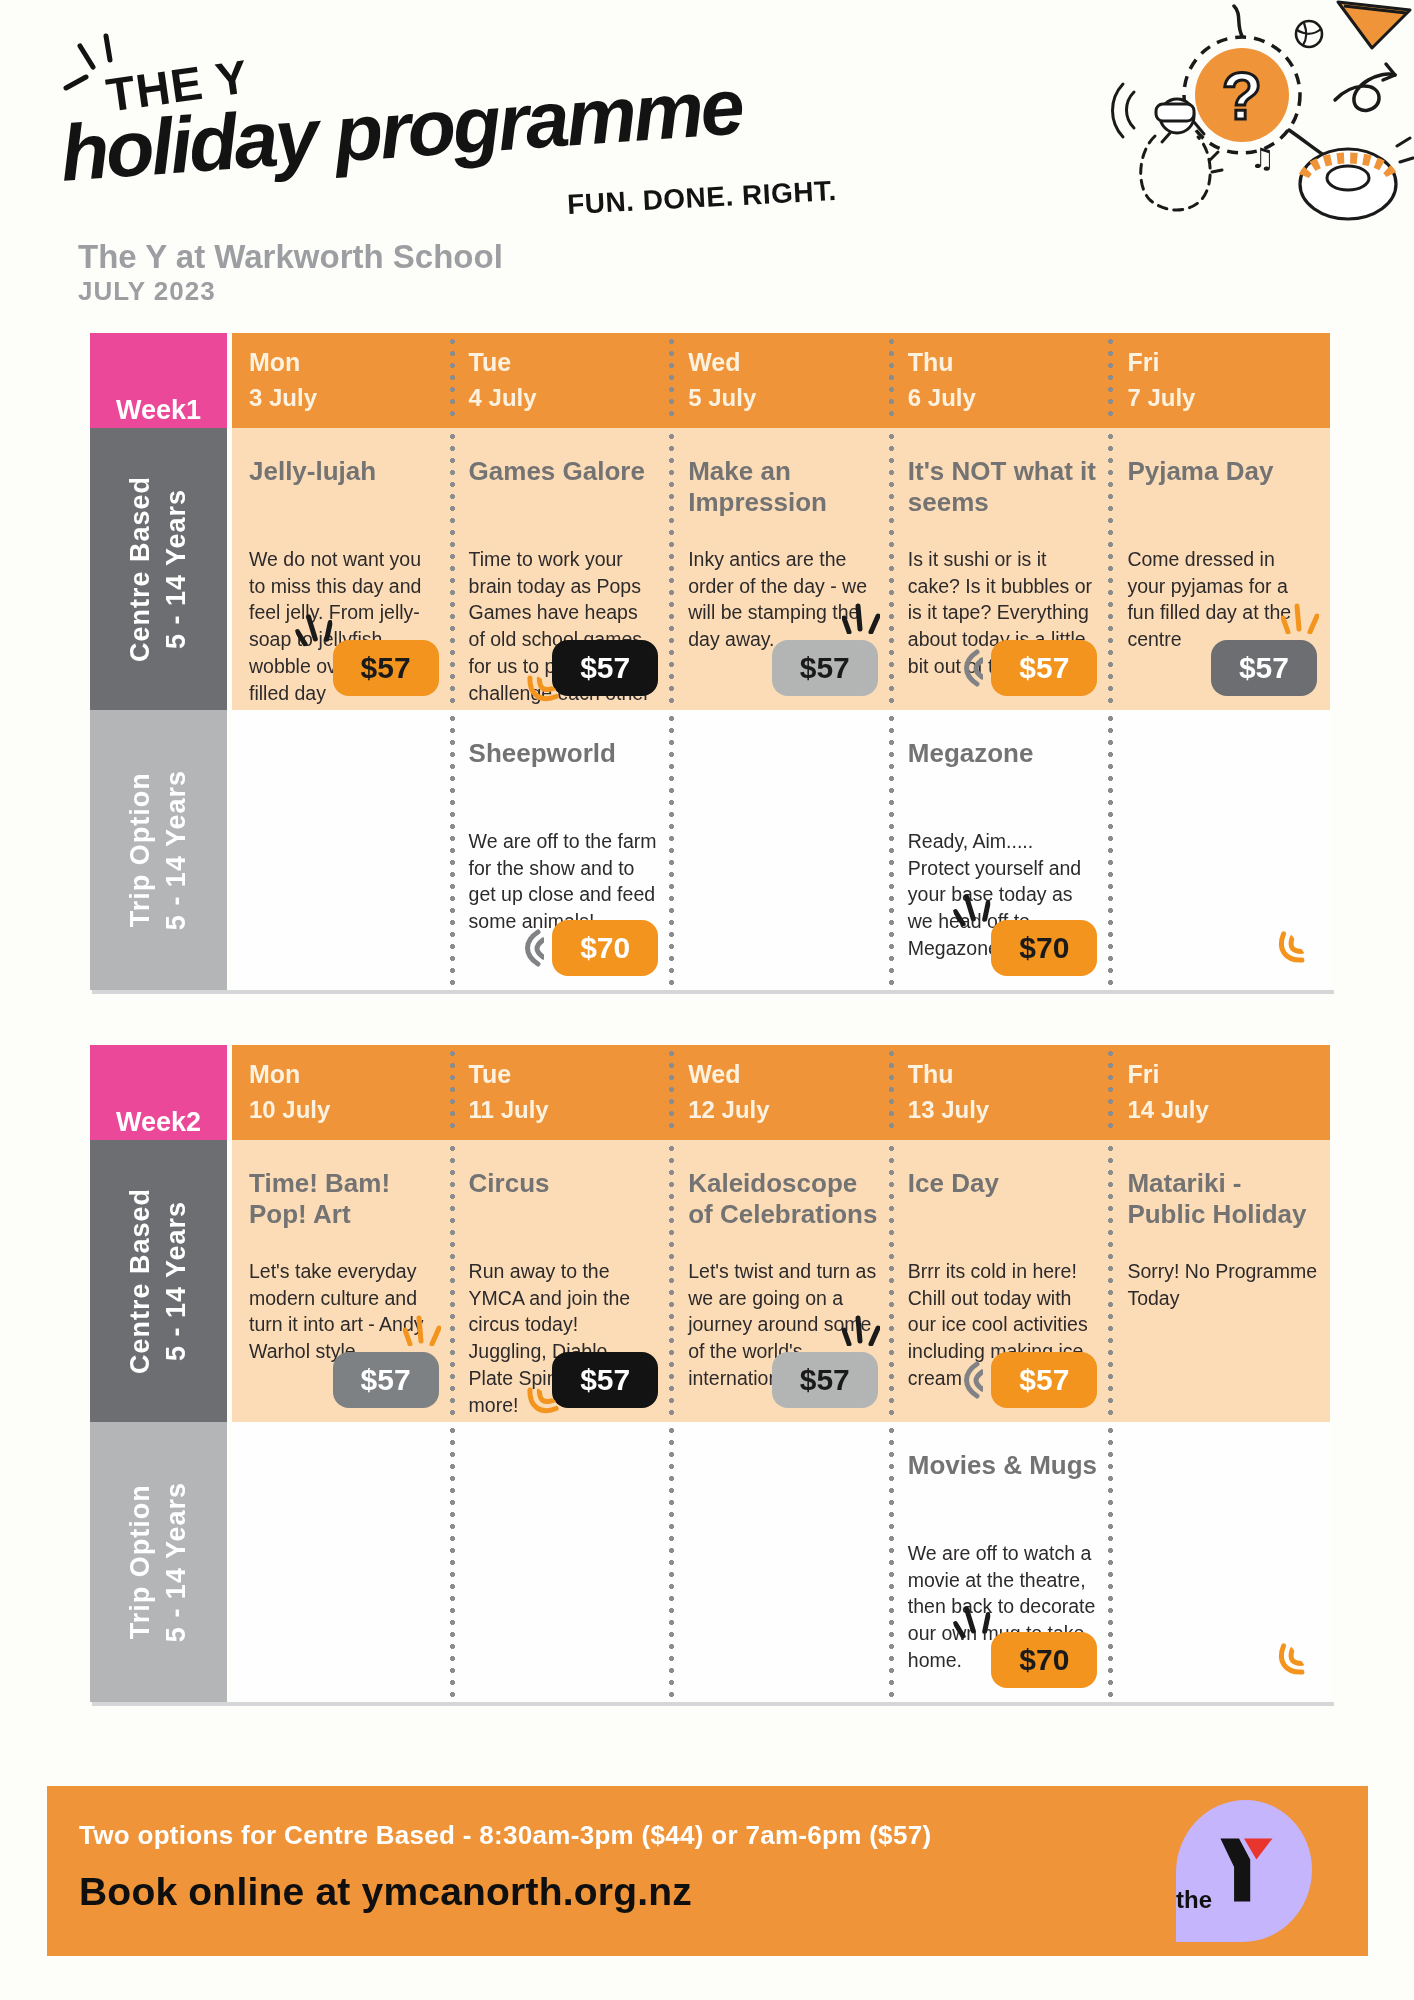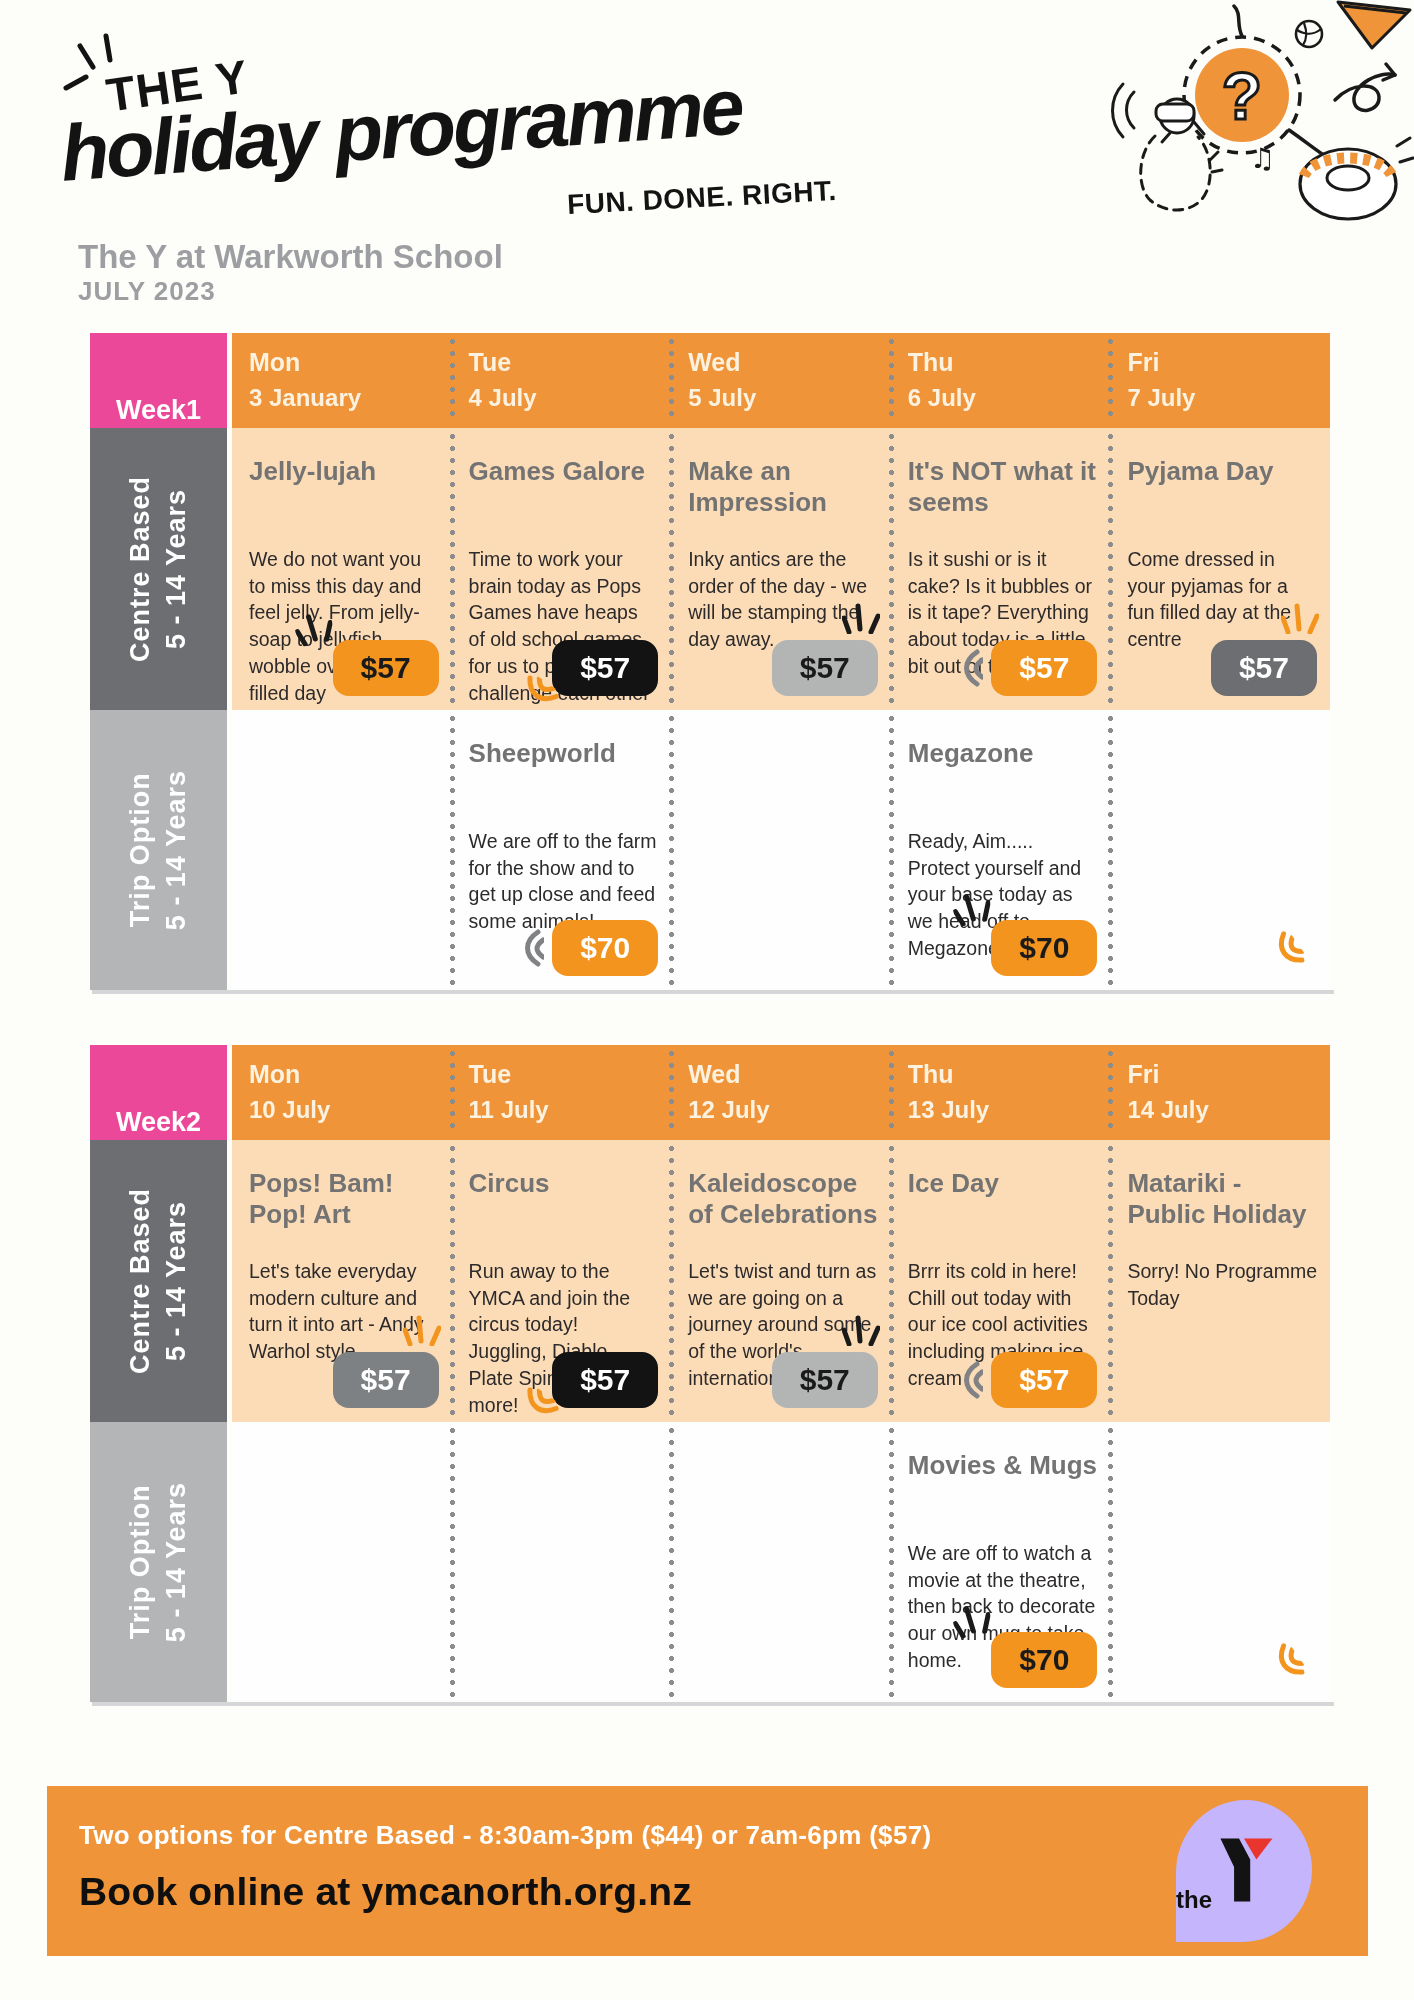--- a/index.html
+++ b/index.html
@@ -127,21 +127,21 @@
   </div>
 
   <section class="week" data-week="0">
       <div class="row header-row">
         <div class="week-cell">
           <span>Week</span>
           <span>1</span>
         </div>
         <div class="day-head cell">
           <div class="day-name">Mon</div>
-          <div class="day-date">3 January</div>
+          <div class="day-date">3 July</div>
         </div>
         <div class="day-head cell divided">
           <div class="day-name">Tue</div>
           <div class="day-date">4 July</div>
         </div>
         <div class="day-head cell divided">
           <div class="day-name">Wed</div>
           <div class="day-date">5 July</div>
         </div>
         <div class="day-head cell divided">
@@ -275,21 +275,21 @@
         </div>
       </div>
       <div class="row body-row centre-row">
         <div class="row-label">
           <div class="vlabel">
             <span>Centre Based</span>
             <span>5 - 14 Years</span>
           </div>
         </div>
         <div class="cell">
-          <div class="act-title">Pops! Bam! Pop! Art</div>
+          <div class="act-title">Time! Bam! Pop! Art</div>
           <div class="act-desc">Let's take everyday modern culture and turn it into art - Andy Warhol style.</div>
           <div class="badge-wrap">
             <div class="badge slate text-white">$57</div>
             <span class="doodle pos-topright"><svg width="38" height="32" viewBox="0 0 38 32" fill="none">
                 <path d="M7 30 L2 16 M18 27 L16 4 M29 30 L36 14" stroke="#F2941E" stroke-width="5" stroke-linecap="round"></path>
               </svg></span>
           </div>
         </div>
         <div class="cell divided">
           <div class="act-title">Circus</div>

